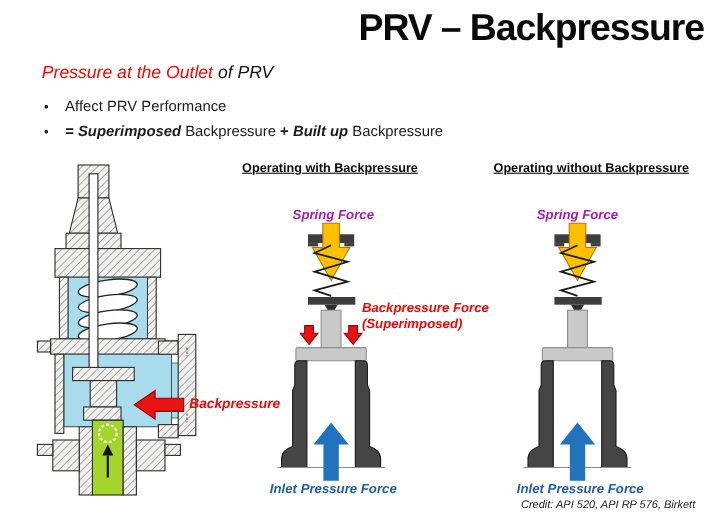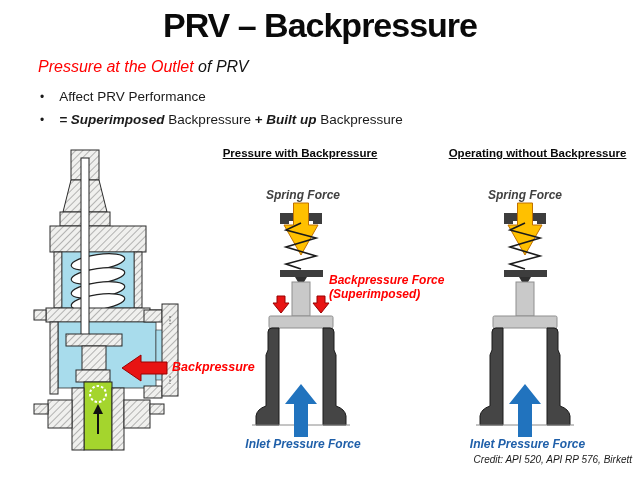--- a/index.html
+++ b/index.html
@@ -1,31 +1,31 @@
 <!DOCTYPE html>
 <html><head>
 <meta charset="utf-8">
 <style>
   html,body{margin:0;padding:0;}
   body{width:640px;height:480px;background:#fff;font-family:"Liberation Sans",sans-serif;}
   .slide{position:relative;width:640px;height:480px;background:#fff;overflow:hidden;}
   .abs{position:absolute;}
-  .title{top:6px;left:0;width:640px;text-align:center;font-size:34px;font-weight:bold;color:#0a0a0a;letter-spacing:-1px;}
+  .title{top:6px;left:0;width:640px;text-align:right;font-size:34px;font-weight:bold;color:#0a0a0a;letter-spacing:-1px;}
   .heading{top:58px;left:38px;font-size:16px;font-weight:normal;font-style:italic;}
   .heading .red{color:#ff0000;}
   .heading .blk{color:#111;}
   .bullet{left:40px;display:flex;gap:15px;font-size:13.5px;color:#1a1a1a;}
   .bullet .mark{font-size:12px;line-height:17px;}
   .bullet-text{white-space:pre;}
   .bi{font-weight:bold;font-style:italic;}
   .b{font-weight:bold;}
   .col-header{font-size:11.5px;font-weight:bold;text-decoration:underline;text-align:center;color:#0a0a0a;}
   .col-formula{font-size:10.6px;font-style:italic;text-align:center;color:#1a1a1a;}
   .force-label{font-size:12px;font-weight:bold;font-style:italic;}
-  .orange{color:#404040;}
+  .orange{color:#a21caf;}
   .redtx{color:#ff0000;}
   .bluetx{color:#1f5fa9;}
   .center{text-align:center;}
   .credit{top:454px;right:8px;font-size:10px;font-style:italic;color:#1a1a1a;}
   svg{display:block;}
 </style>
 </head>
 <body>
 
 <div class="slide">
@@ -106,21 +106,21 @@
       <rect x="18" y="254" width="24" height="28"></rect>
       <rect x="94" y="254" width="26" height="28"></rect>
       <rect x="4" y="258" width="14" height="10"></rect>
       <rect x="120" y="258" width="14" height="10"></rect>
     </g>
 
     <polygon points="137,216 111,216 111,209 92,222 111,235 111,228 137,228" fill="#e81313" stroke="#990000" stroke-width="1"></polygon>
   </svg>
   <span class="abs force-label redtx" style="left:172px;top:360px;font-size:12.5px;">Backpressure</span>
 
-  <div class="abs col-header" style="left:200px;top:147px;width:200px;">Pressure with Backpressure</div>
+  <div class="abs col-header" style="left:200px;top:147px;width:200px;">Operating with Backpressure</div>
 
   <div class="abs col-header" style="left:440px;top:147px;width:195px;">Operating without Backpressure</div>
 
   <svg class="abs" style="left:238px;top:200px;" width="128" height="240" viewBox="0 0 128 240">
     <rect x="42" y="13" width="42" height="8" fill="#3d3d3d"></rect>
     <rect x="42" y="21" width="9" height="3" fill="#3d3d3d"></rect>
     <rect x="75" y="21" width="9" height="3" fill="#3d3d3d"></rect>
     <polygon points="55.5,3 70.5,3 70.5,25 80,25 63,55 46,25 55.5,25" fill="#ffc000" stroke="#c07000" stroke-width="1"></polygon>
     <polyline points="63,23 48,30 78,38 48,47 78,56 48,64 63,69" fill="none" stroke="#1a1a1a" stroke-width="1.6"></polyline>
     <rect x="42" y="70" width="43" height="7" fill="#3d3d3d"></rect>

